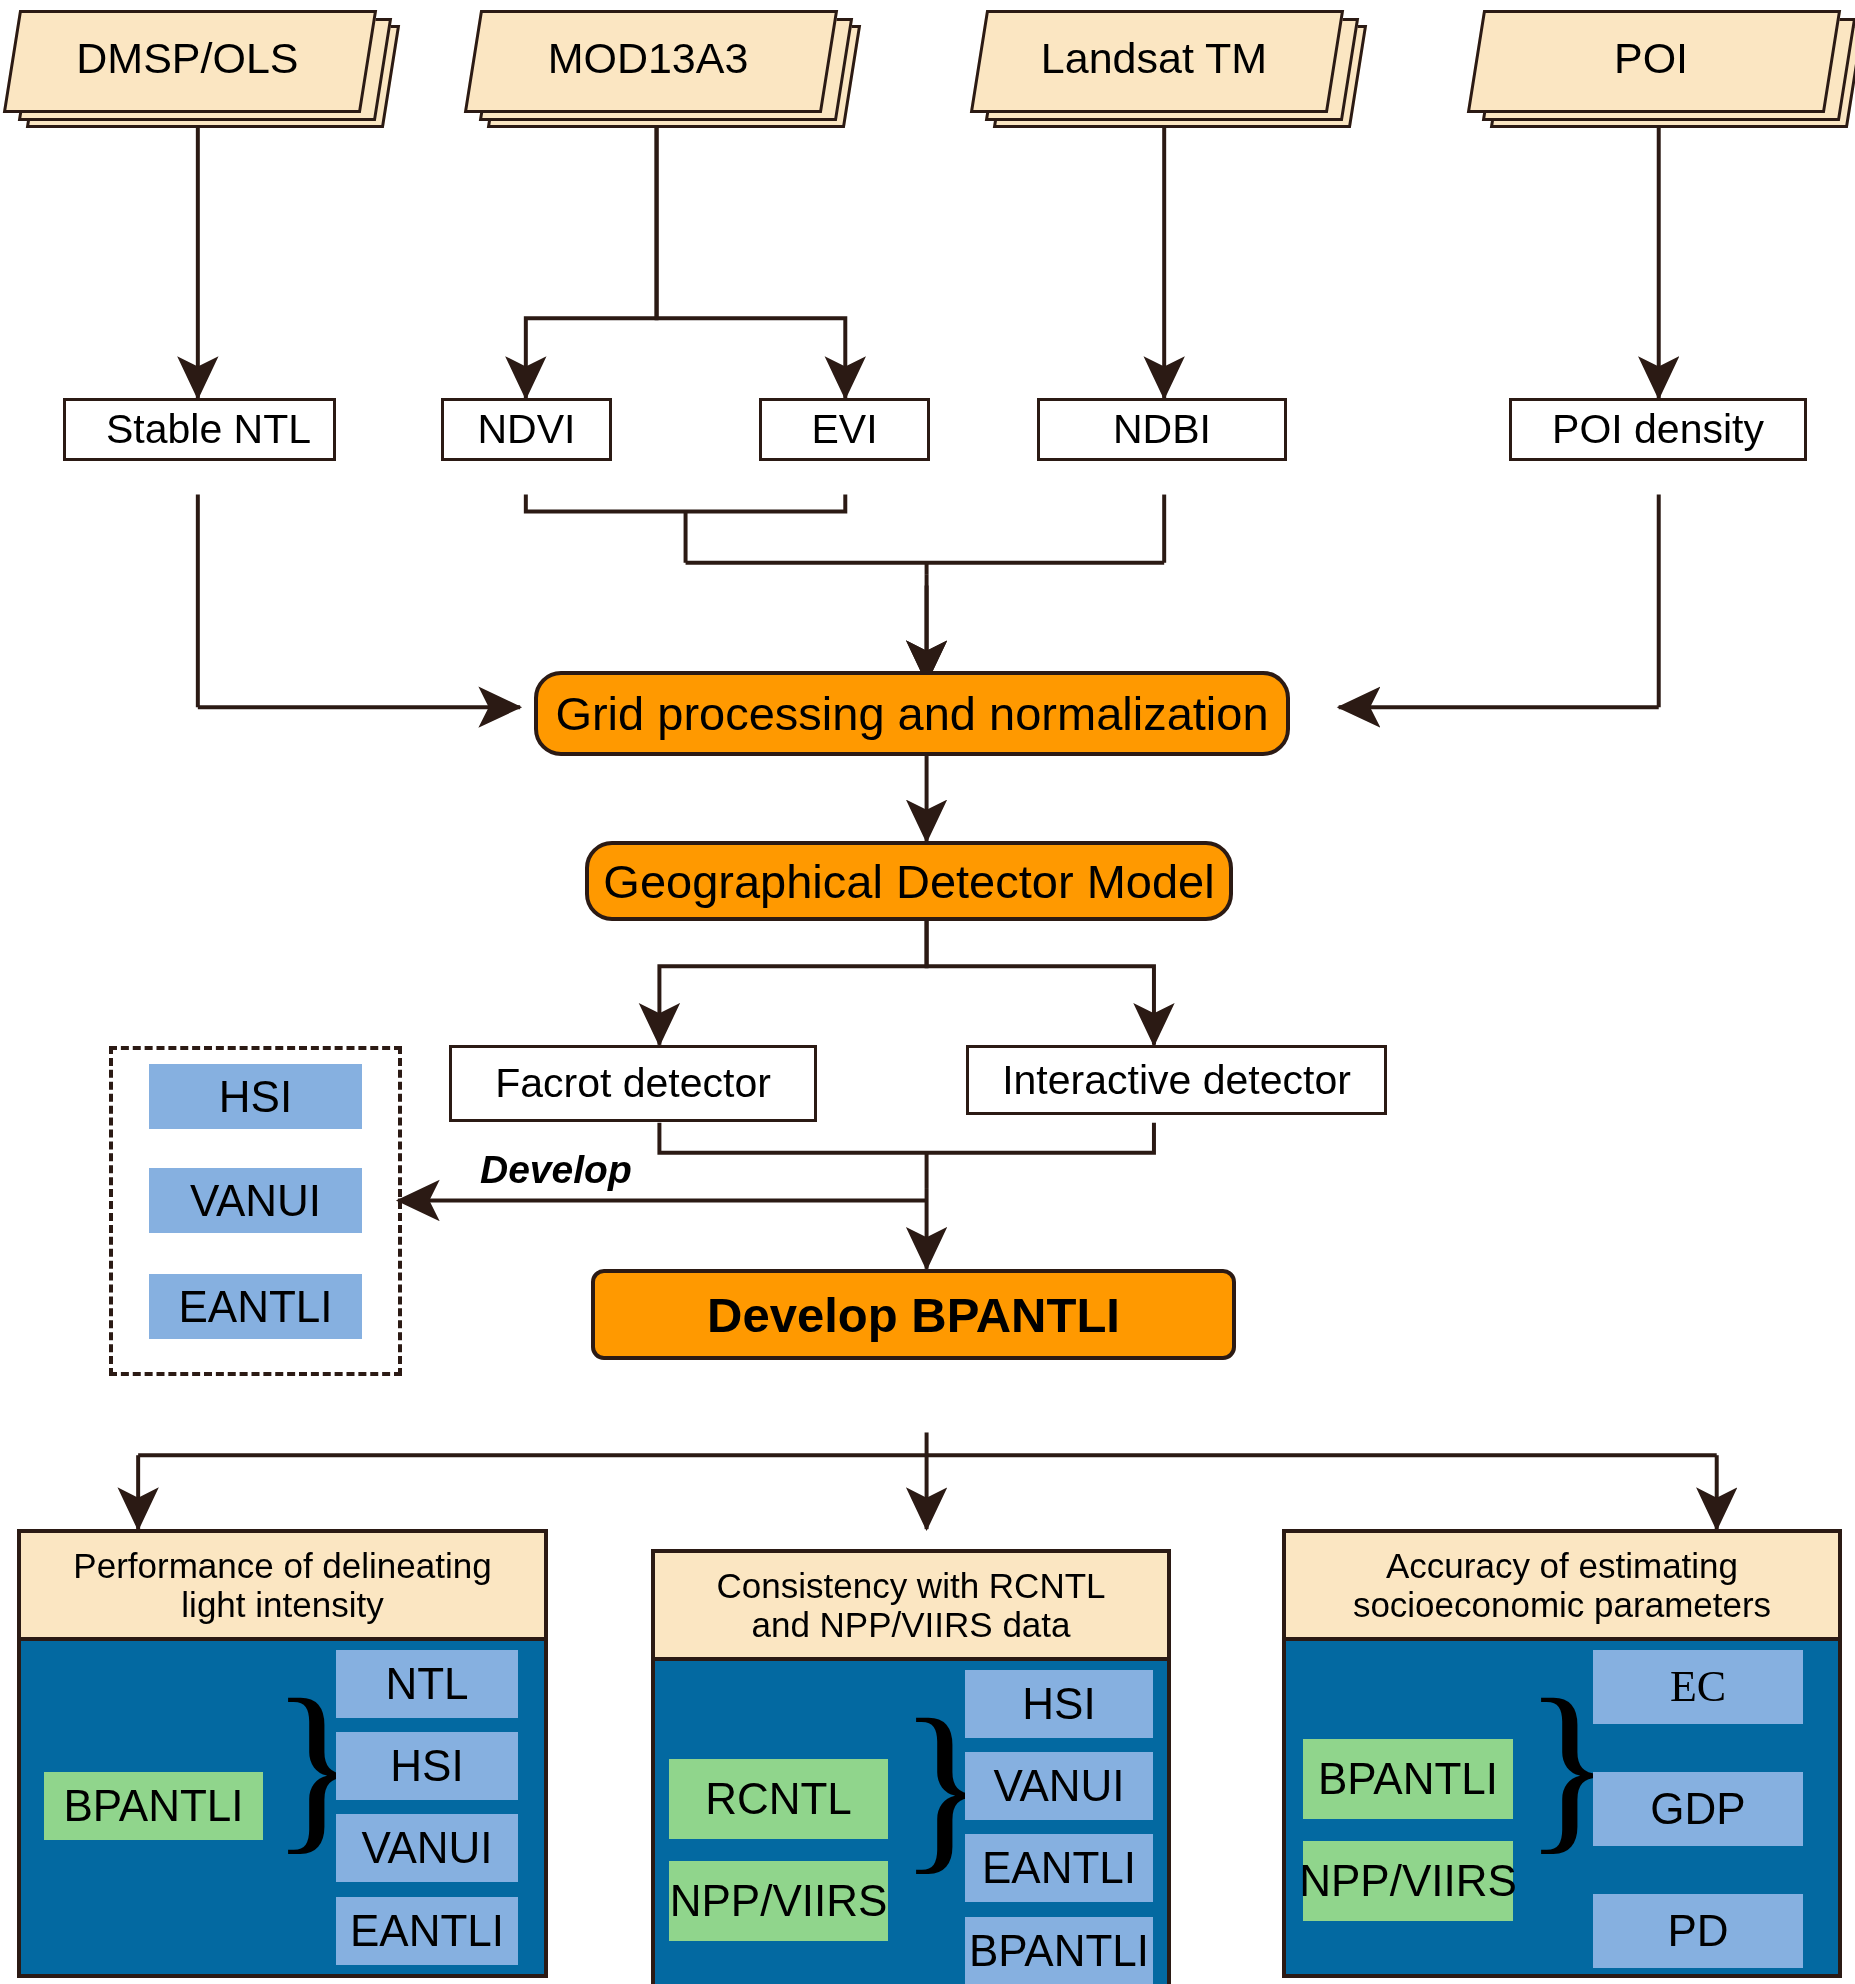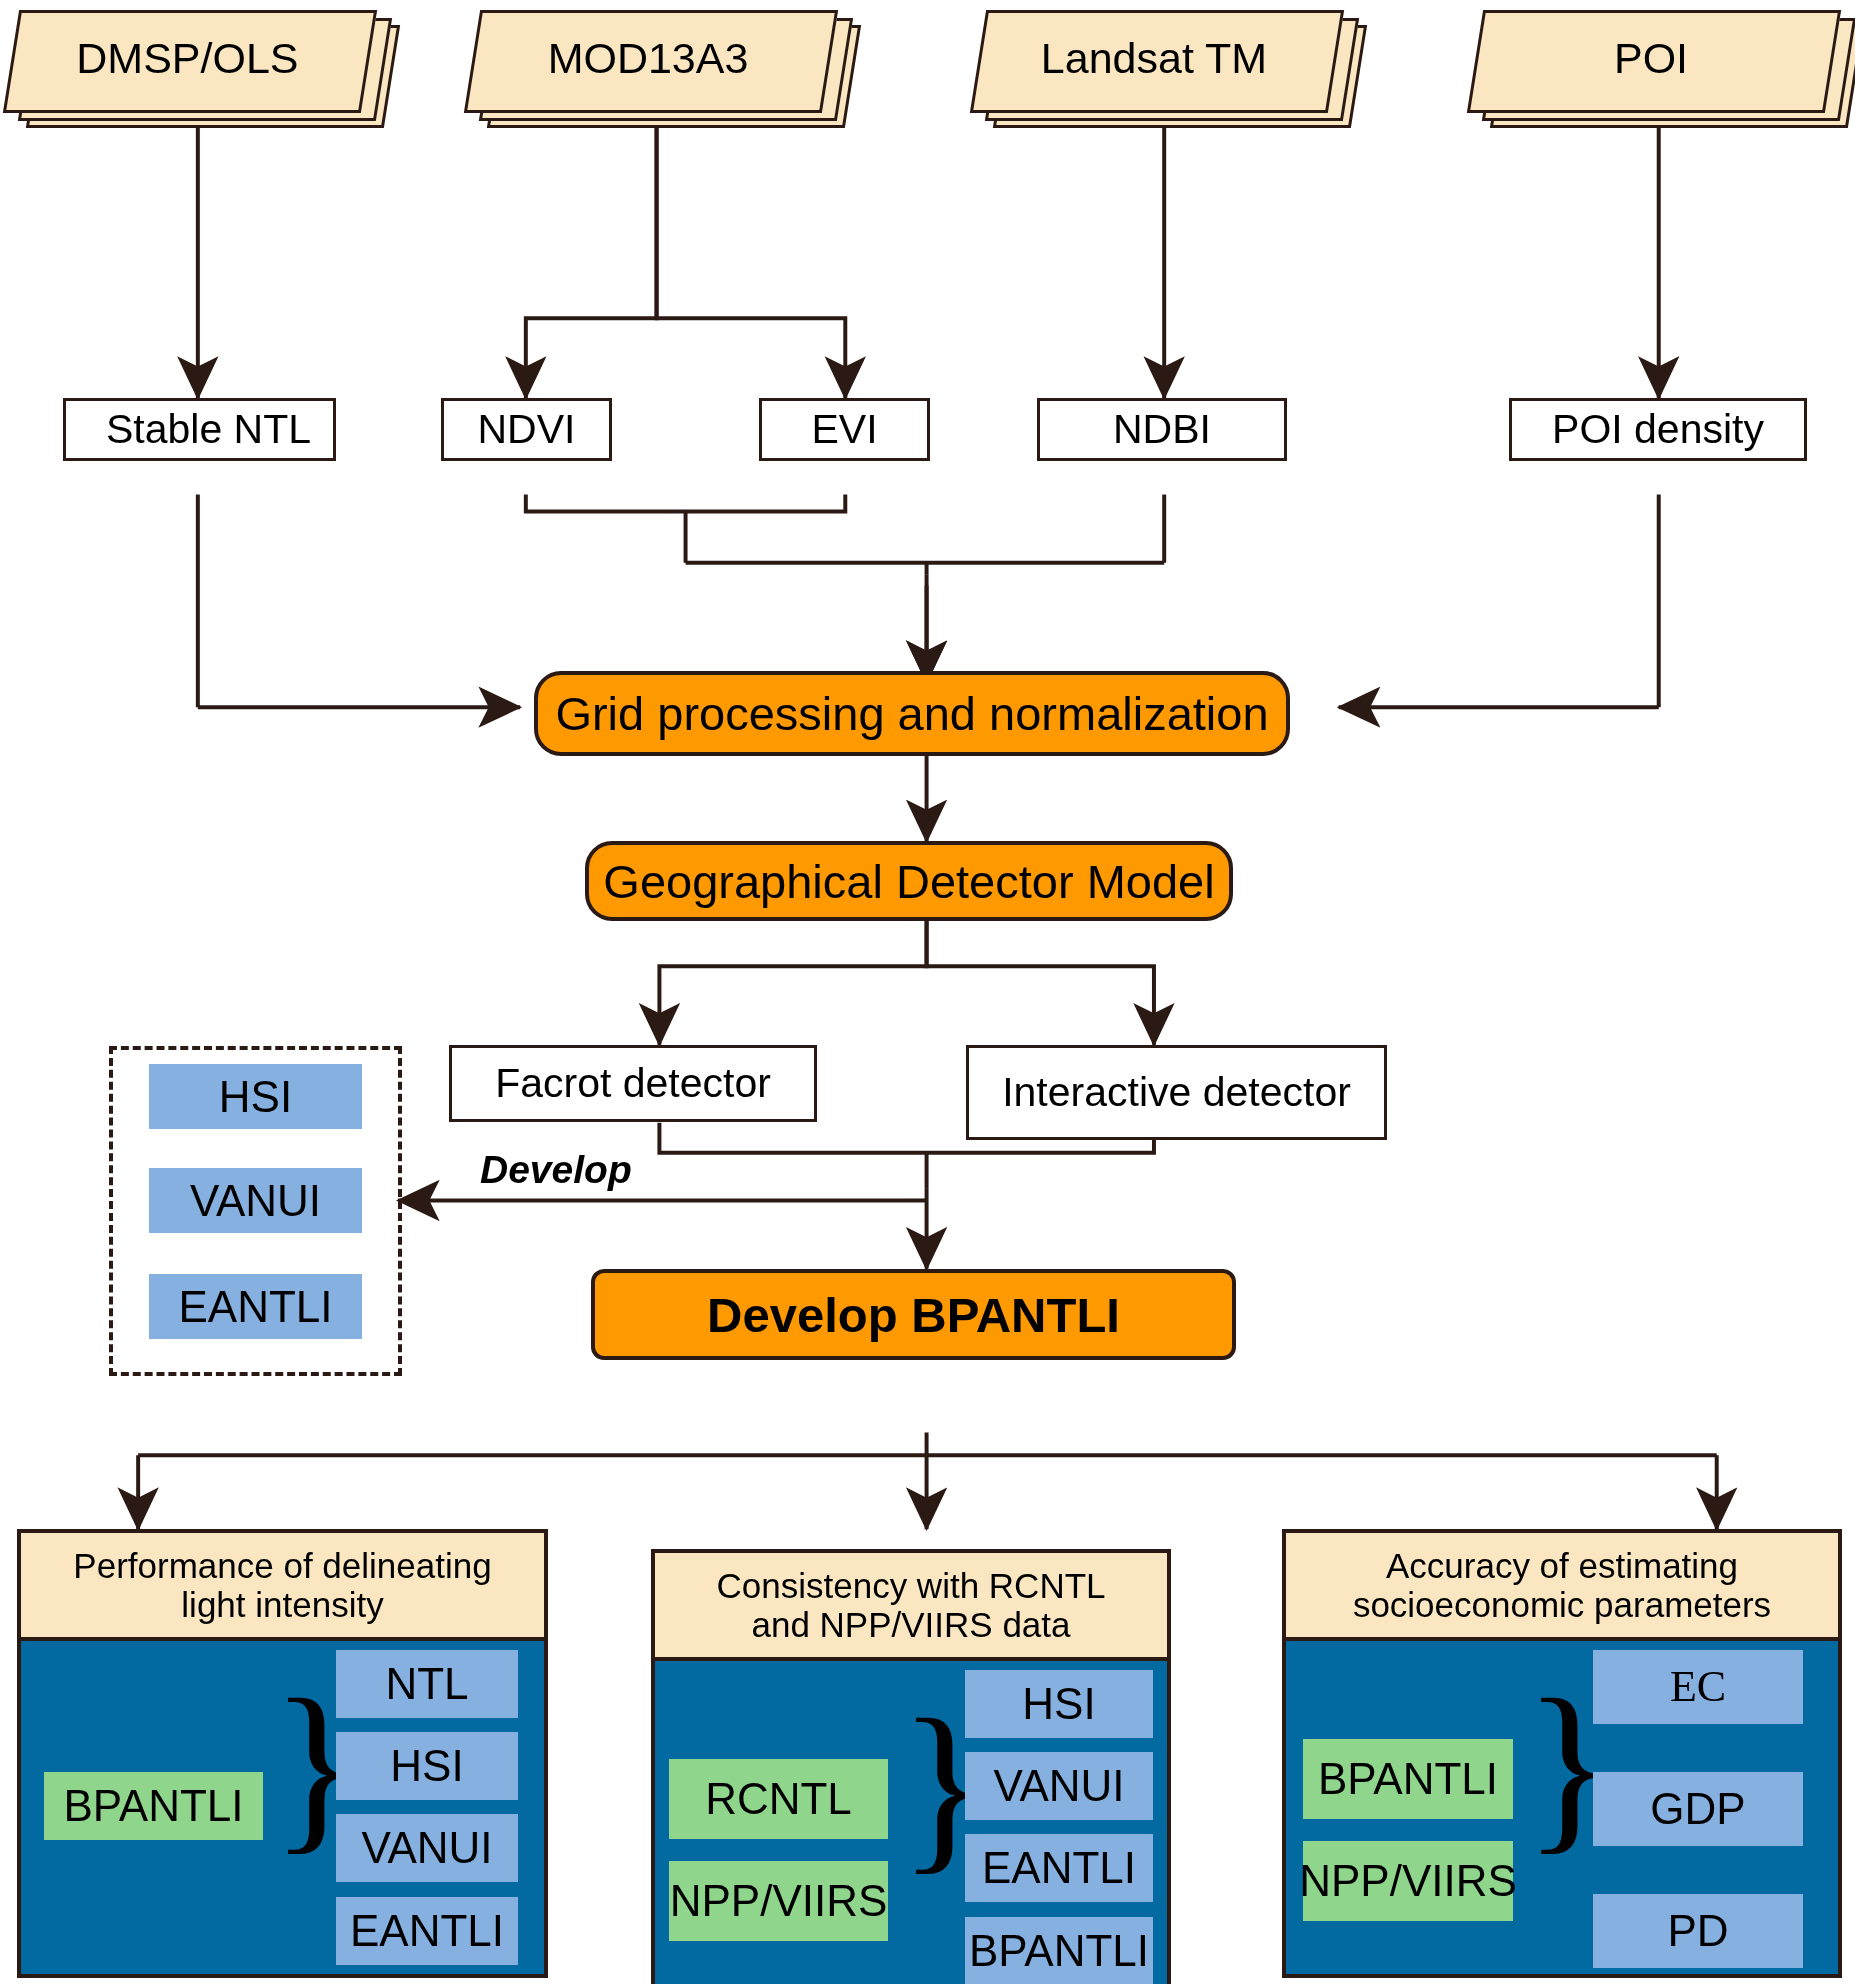--- a/index.html
+++ b/index.html
@@ -164,21 +164,21 @@
     <span>Geographical Detector Model</span>
   </div>
 
   <div class="node pill big" style="left:591px;top:1269px;width:645px;height:91px;">
     <span>Develop BPANTLI</span>
   </div>
 
   <div class="node rect" style="left:449px;top:1045px;width:368px;height:77px;">
     <span>Facrot detector</span>
   </div>
-  <div class="node rect" style="left:966px;top:1045px;width:421px;height:95px;">
+  <div class="node rect" style="left:966px;top:1045px;width:421px;height:70px;">
     <span>Interactive detector</span>
   </div>
 
   <div class="dashgrp" style="left:109px;top:1046px;width:293px;height:330px;"></div>
   <div class="node chip blue" style="left:149px;top:1064px;width:213px;height:65px;">
     <span>HSI</span>
   </div>
   <div class="node chip blue" style="left:149px;top:1168px;width:213px;height:65px;">
     <span>VANUI</span>
   </div>

